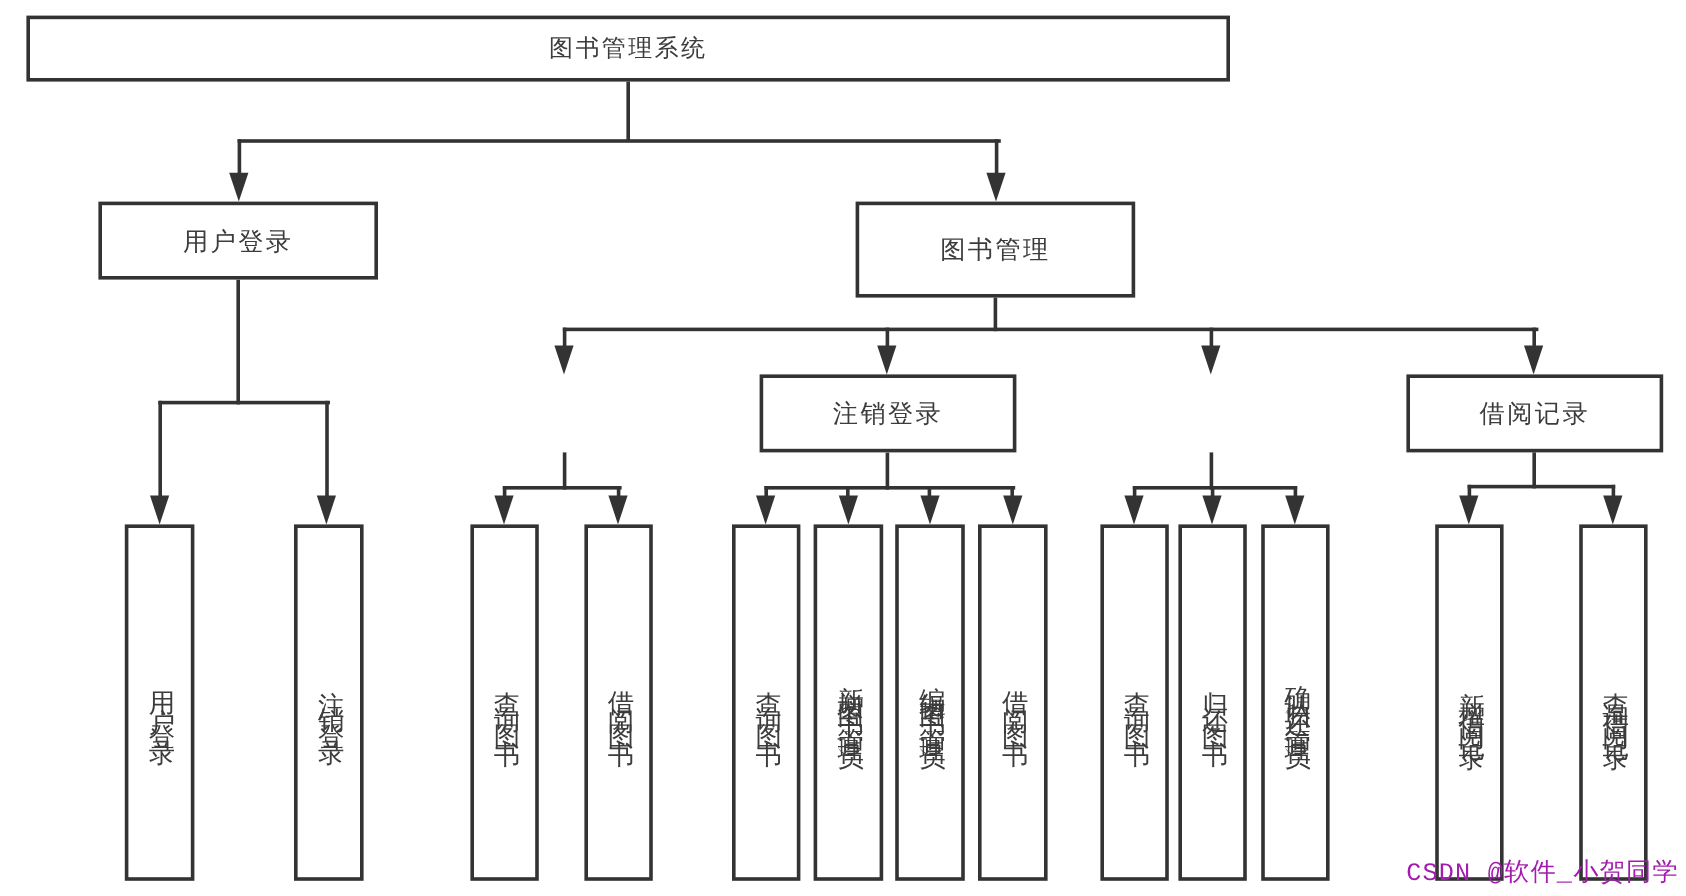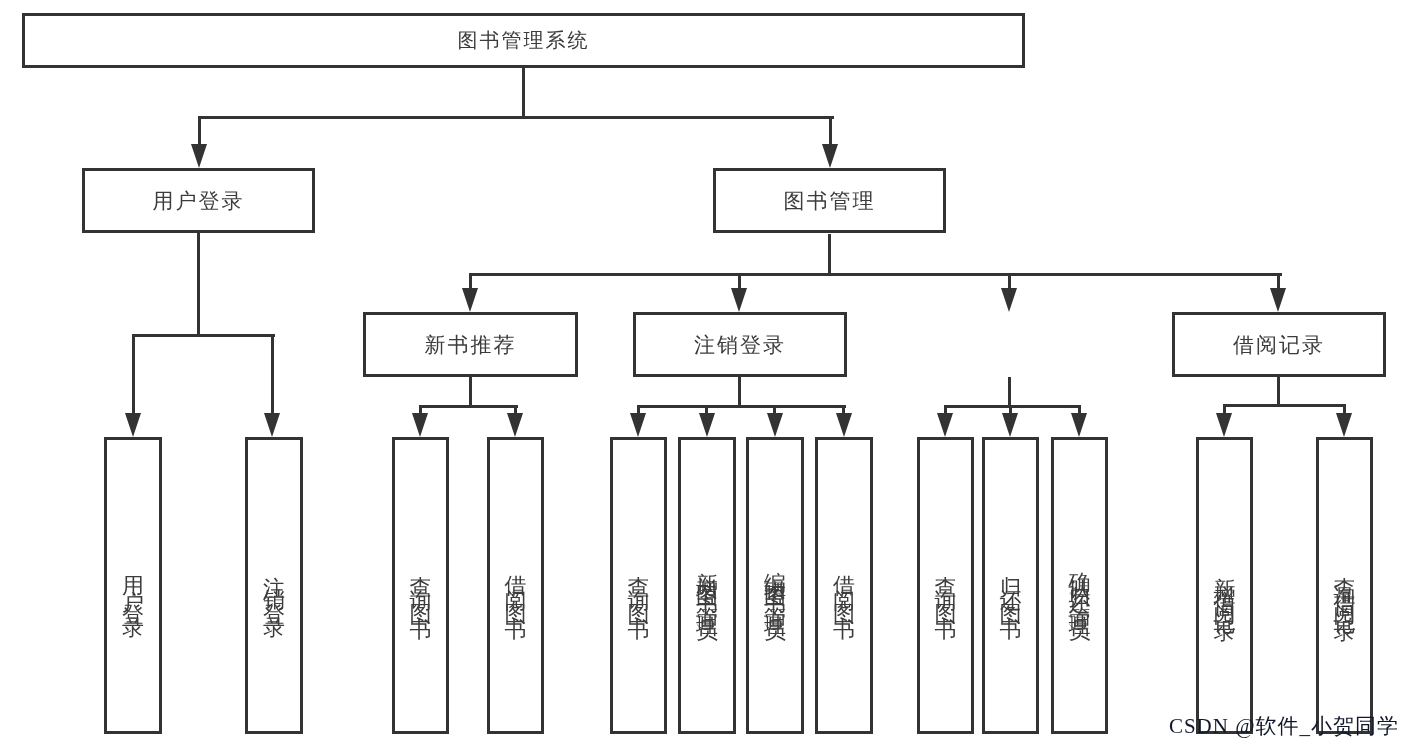--- a/index.html
+++ b/index.html
@@ -1,20 +1,20 @@
 <!DOCTYPE html>
 <html><head>
 <meta charset="utf-8">
 <style>
   html,body{margin:0;padding:0;background:#fff;}
   #canvas{
     position:relative;
     width:1405px;height:747px;
     background:#ffffff;
-    font-family:Liberation Serif, serif;
+    font-family:Liberation Mono, monospace;
     overflow:hidden;
   }
   
   .node{
     position:absolute;
     border:3px solid #333333;
     background:#ffffff;
     box-sizing:border-box;
     display:flex;align-items:center;justify-content:center;
     color:#3c3c3c;
@@ -119,23 +119,22 @@
   <div class="vl" style="left:1277px;top:376px;height:31px;"></div>
   <div class="hl" style="left:1223px;top:404px;width:123px;"></div>
   <div class="vl" style="left:1223px;top:404px;height:10px;"></div>
   <div class="arr" style="left:1216px;top:413px;"></div>
   <div class="vl" style="left:1343px;top:404px;height:10px;"></div>
   <div class="arr" style="left:1336px;top:413px;"></div>
 
   <div class="node" style="left:22px;top:13px;width:1003px;height:55px;font-size:20px;">图书管理系统</div>
 
   <div class="node" style="left:82px;top:168px;width:233px;height:65px;">用户登录</div>
-  <div class="node" style="left:713px;top:168px;width:233px;height:65px;">图书管理</div>
+  <div class="node" style="left:713px;top:168px;width:233px;height:80px;">图书管理</div>
 
-  <div class="node" style="left:363px;top:312px;width:215px;height:65px;">新书推荐</div>
   <div class="node" style="left:633px;top:312px;width:214px;height:65px;">注销登录</div>
   <div class="node" style="left:1172px;top:312px;width:214px;height:65px;">借阅记录</div>
 
   <div class="leaf ls4" style="left:104px;width:58px;">用户登录</div>
   <div class="leaf ls4" style="left:245px;width:58px;">注销登录</div>
 
   <div class="leaf ls4" style="left:392px;width:57px;">查询图书</div>
   <div class="leaf ls4" style="left:487px;width:57px;">借阅图书</div>
 
   <div class="leaf ls4" style="left:610px;width:57px;">查询图书</div>
@@ -143,15 +142,15 @@
   <div class="leaf ls9" style="left:746px;width:58px;">编辑图书（管理员）</div>
   <div class="leaf ls4" style="left:815px;width:58px;">借阅图书</div>
 
   <div class="leaf ls4" style="left:917px;width:57px;">查询图书</div>
   <div class="leaf ls4" style="left:982px;width:57px;">归还图书</div>
   <div class="leaf ls9" style="left:1051px;width:57px;">确认归还（管理员）</div>
 
   <div class="leaf ls6" style="left:1196px;width:57px;">新增借阅记录</div>
   <div class="leaf ls6" style="left:1316px;width:57px;">查询借阅记录</div>
 
-  <div class="watermark" style="color: #0f172a;">CSDN @软件_小贺同学</div>
+  <div class="watermark" style="color: #a21caf;">CSDN @软件_小贺同学</div>
 
 </div>
 
 </body></html>

